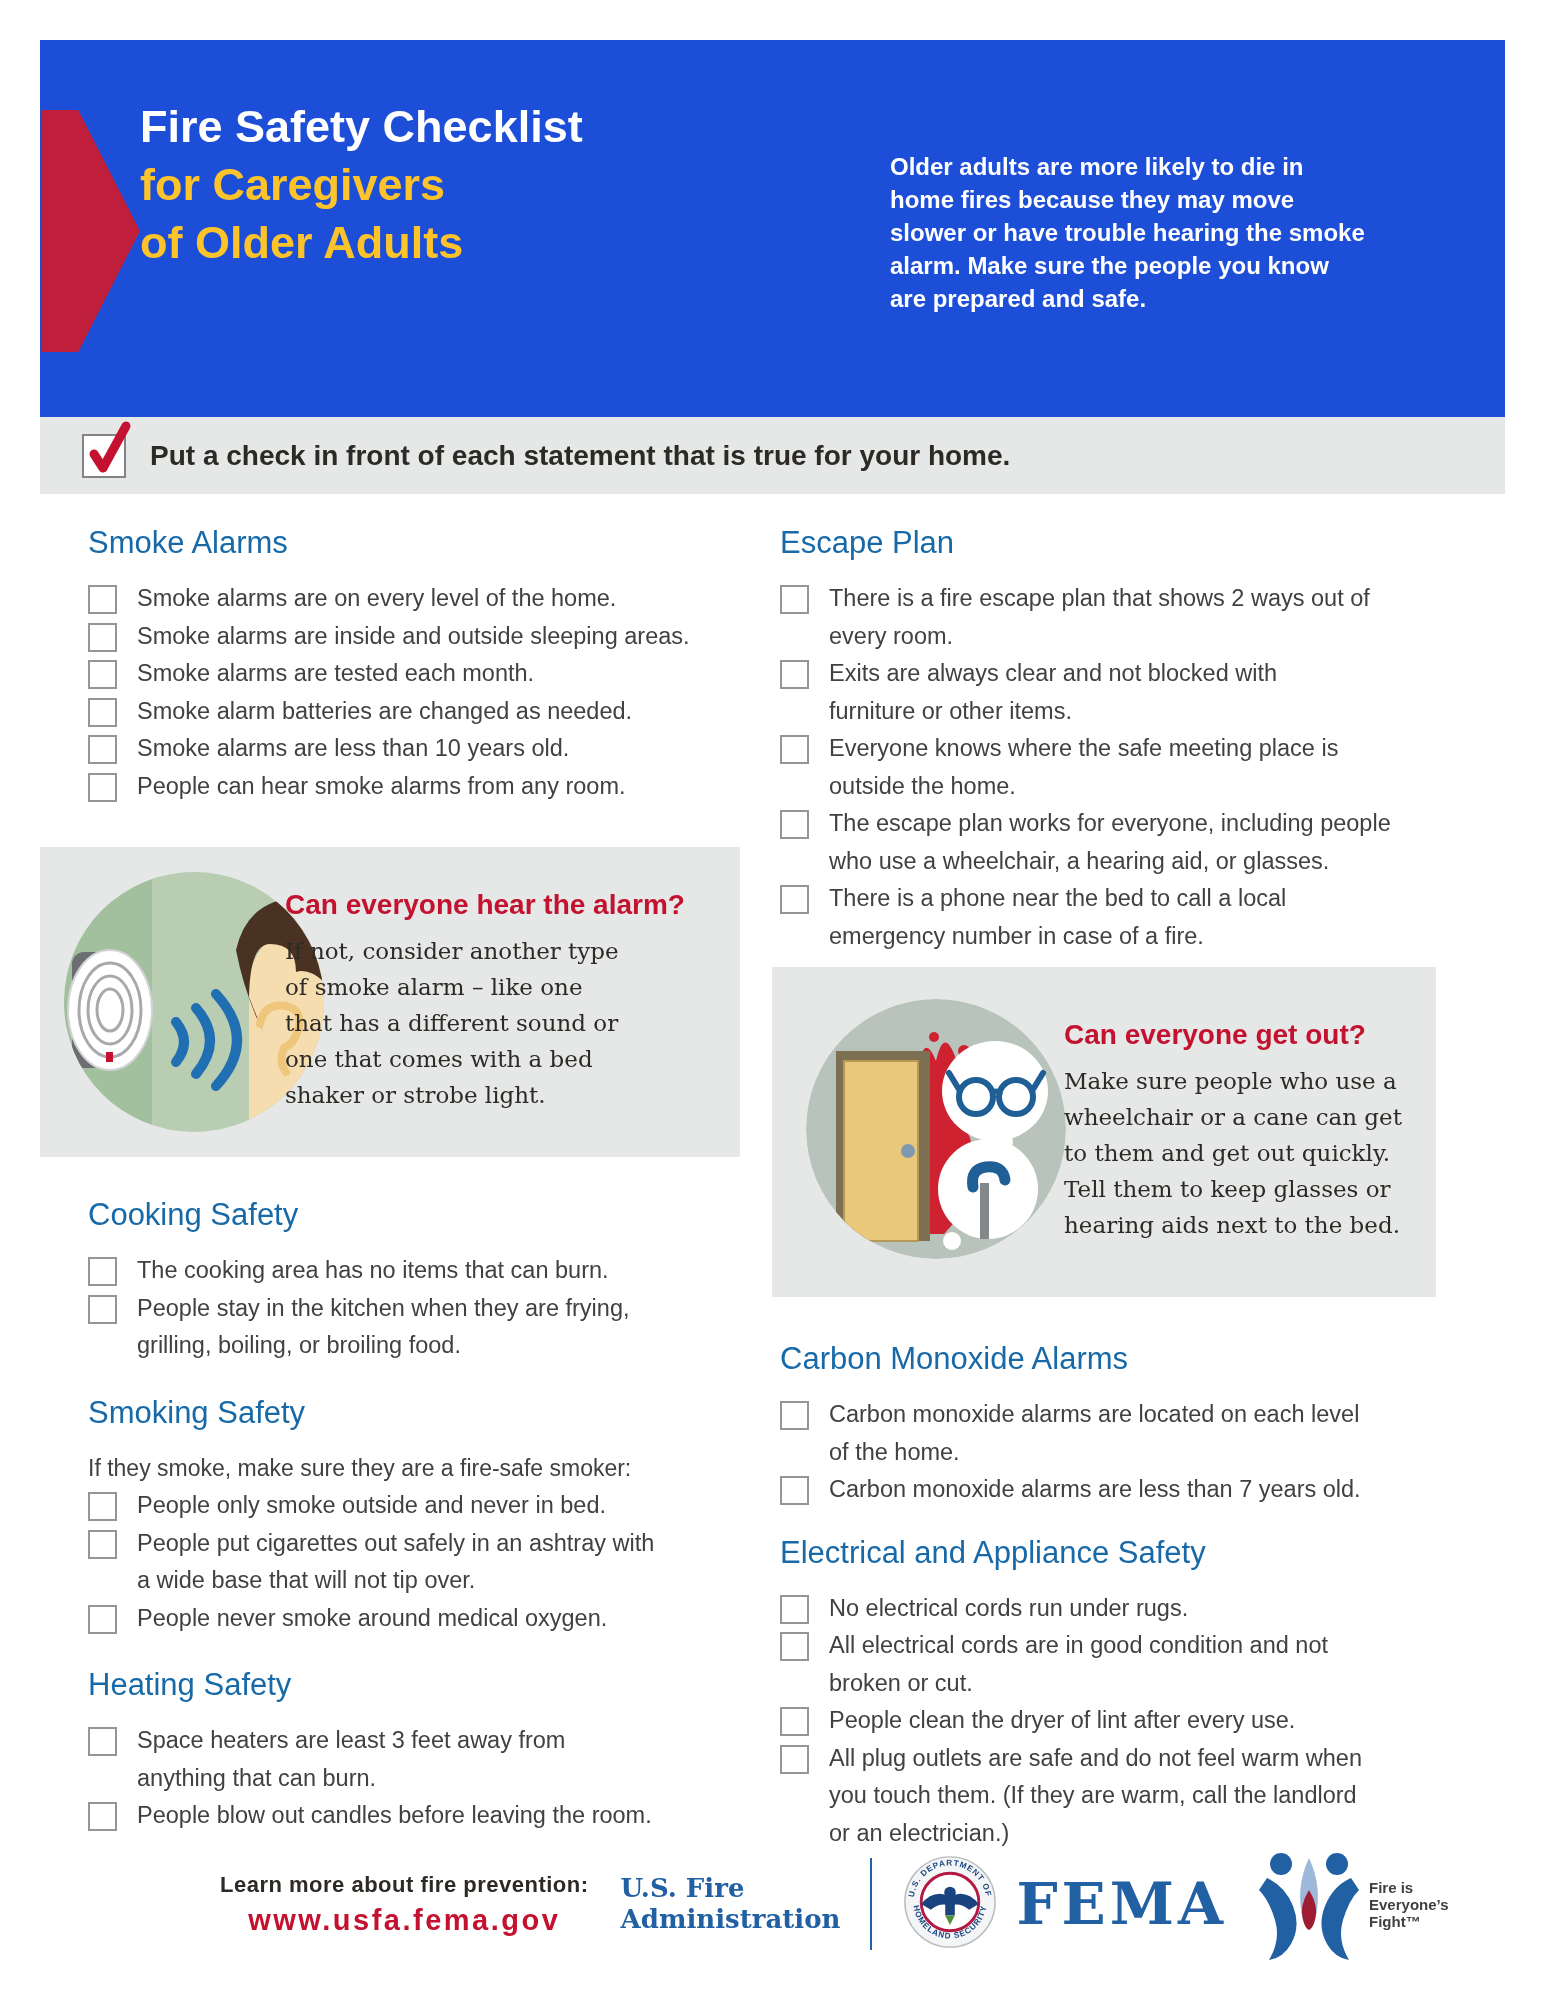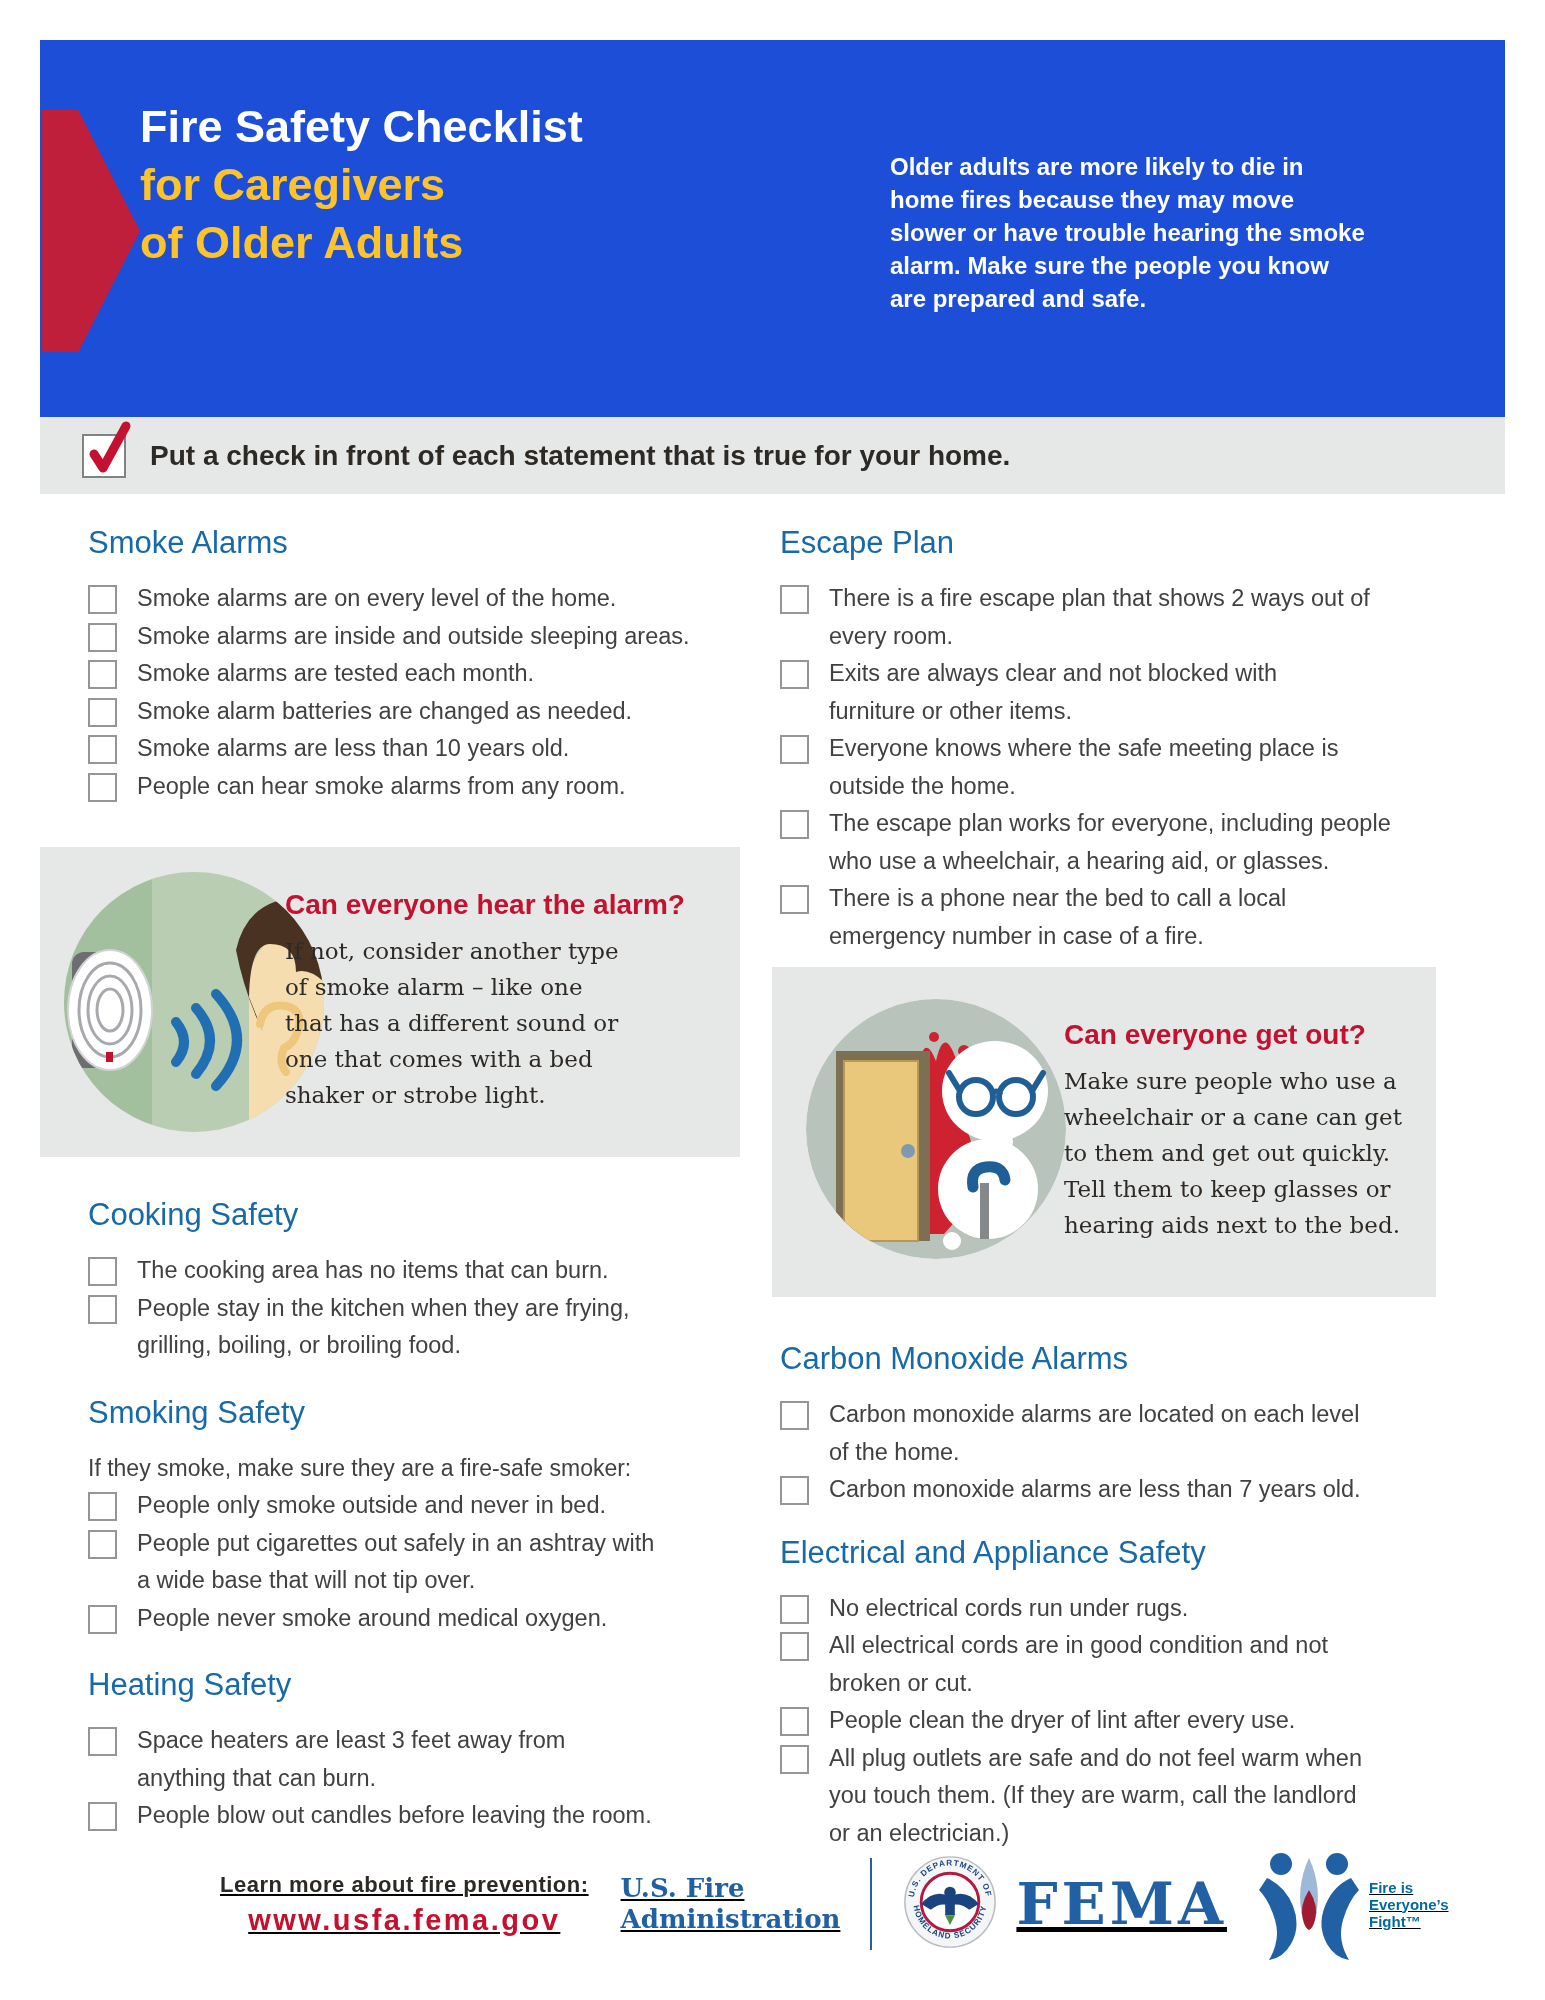--- a/index.html
+++ b/index.html
@@ -38,29 +38,29 @@
   .callout-1{width:700px;height:310px;margin-top:42px;}
   .callout-2{width:664px;height:330px;margin-top:12px;}
   .callout .illus{position:absolute;left:24px;top:25px;}
   .callout-2 .illus{left:34px;top:32px;}
   .callout-text1{position:absolute;left:245px;top:42px;width:440px;}
   .callout-text2{position:absolute;left:292px;top:52px;width:420px;}
   .callout-h{font-size:28px;font-weight:bold;color:#c3122f;margin:0 0 12px 0;}
   .callout-body{font-family:"DejaVu Serif",serif;font-size:23px;line-height:36px;color:#2d2a26;white-space:pre;margin:0;}
 
   
-  .footer{position:absolute;left:220px;top:1856px;height:96px;display:flex;align-items:center;text-decoration:underline;}
+  .footer{position:absolute;left:220px;top:1856px;height:96px;display:flex;align-items:center;}
   .learn-block{text-align:center;}
   .learn-label{font-size:22px;font-weight:bold;color:#2d2a26;letter-spacing:0.5px;}
   .learn-url{font-size:29px;font-weight:bold;color:#c3112f;letter-spacing:2.5px;margin-top:6px;}
   .usfa-wordmark{margin-left:32px;font-family:"DejaVu Serif",serif;font-weight:bold;font-size:26px;line-height:31px;color:#2160a3;white-space:pre;}
   .footer-divider{width:2px;height:92px;background:#2160a3;margin:0 30px;flex:none;}
   .fema-wordmark{margin-left:18px;font-family:"DejaVu Serif",serif;font-weight:bold;font-size:58px;letter-spacing:4px;color:#2160a3;}
   .fief{display:flex;align-items:center;margin-left:30px;}
-  .fief-text{font-size:15px;font-weight:bold;line-height:17px;color:#0369a1;white-space:pre;margin-left:8px;}
+  .fief-text{font-size:15px;font-weight:bold;line-height:17px;color:#404040;white-space:pre;margin-left:8px;}
 </style>
 </head>
 <body>
 
 <div class="header">
   <div class="red-arrow"></div>
   <div class="title-block">
     <div class="title-line1">Fire Safety Checklist</div>
     <div class="title-line2">for Caregivers</div>
     <div class="title-line3">of Older Adults</div>

